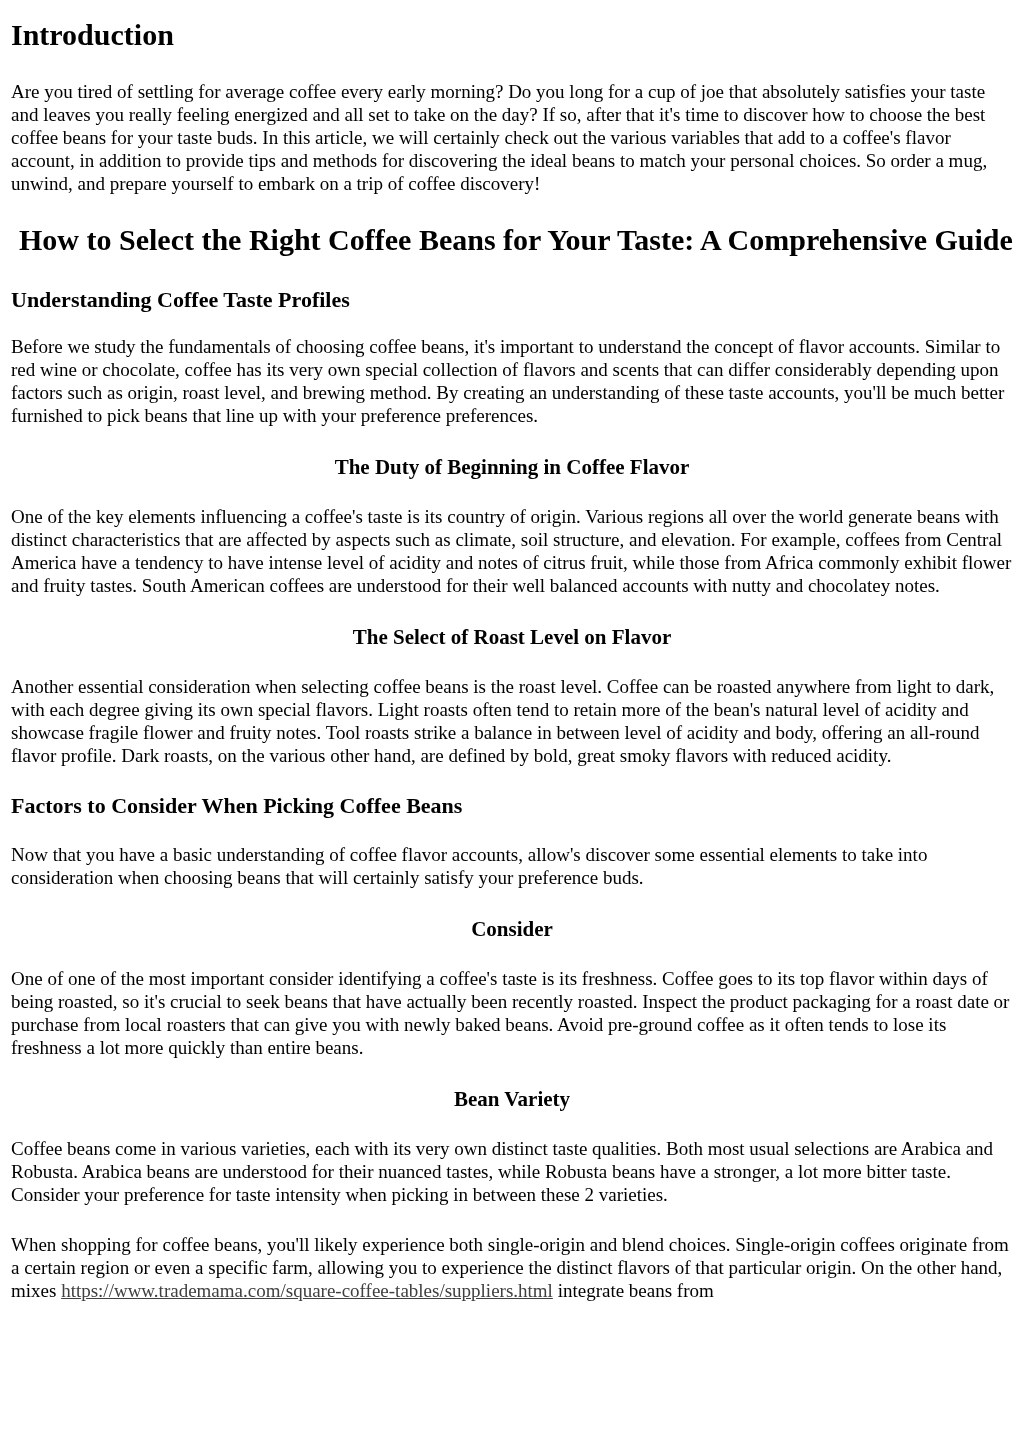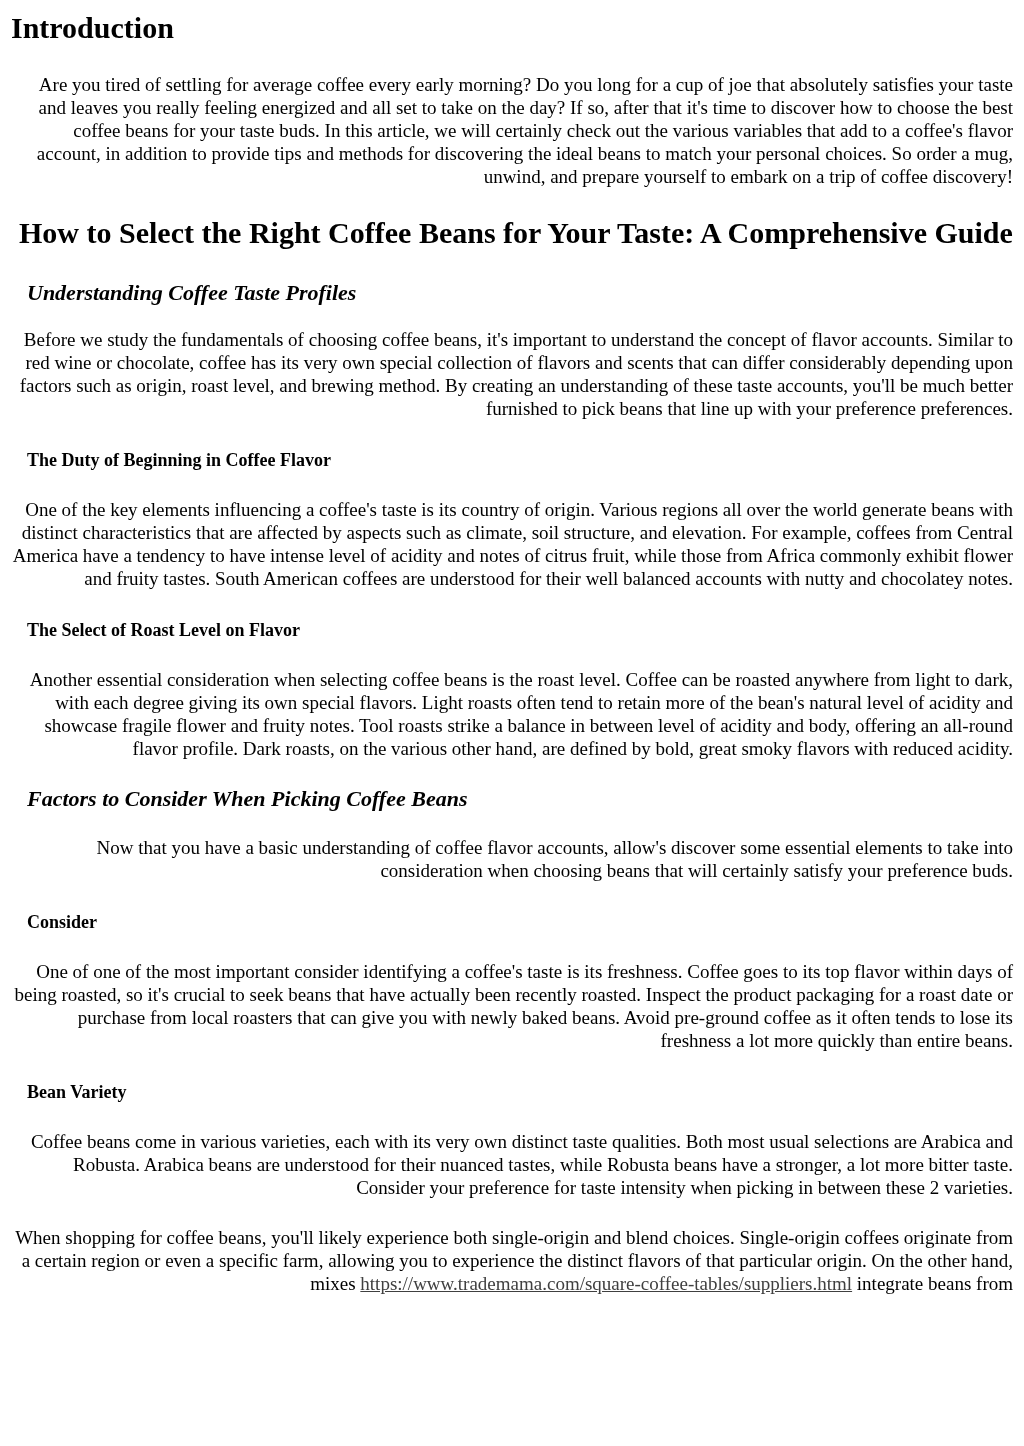--- a/index.html
+++ b/index.html
@@ -10,40 +10,39 @@
       font-family: "Liberation Serif", serif;
       color: #000000;
     }
     .page { padding: 0 11px 0 11px; }
     h1 {
       font-size: 30px;
       font-weight: bold;
       line-height: 35px;
       margin: 10px 0 0 0;
     }
-    h1.title { margin-top: 0; padding-top: 10px; }
+    h1.title { margin-top: 7px; padding-top: 10px; }
     h1.guide { margin-top: 27px; margin-left: 8px; }
     h2 {
       font-size: 22px;
       font-weight: bold;
       line-height: 26px;
-      margin: 16px;
-      font-style: italic;
+      margin: 0;
     }
     h3 {
-      font-size: 18px;
+      font-size: 21px;
       font-weight: bold;
       line-height: 22px;
-      margin: 16px;
+      margin: 0;
+      text-align: center;
     }
     p {
       font-size: 19px;
       line-height: 23px;
       margin: 0;
-      text-align: right;
     }
     a { color: #404040; text-decoration: underline; }
   </style>
 </head>
 <body>
 
 <div class="page">
   <h1 class="title">Introduction</h1>
   <p style="margin-top:28px">Are you tired of settling for average coffee every early morning? Do you long for a cup of joe that absolutely satisfies your taste and leaves you really feeling energized and all set to take on the day? If so, after that it's time to discover how to choose the best coffee beans for your taste buds. In this article, we will certainly check out the various variables that add to a coffee's flavor account, in addition to provide tips and methods for discovering the ideal beans to match your personal choices. So order a mug, unwind, and prepare yourself to embark on a trip of coffee discovery!</p>
 

